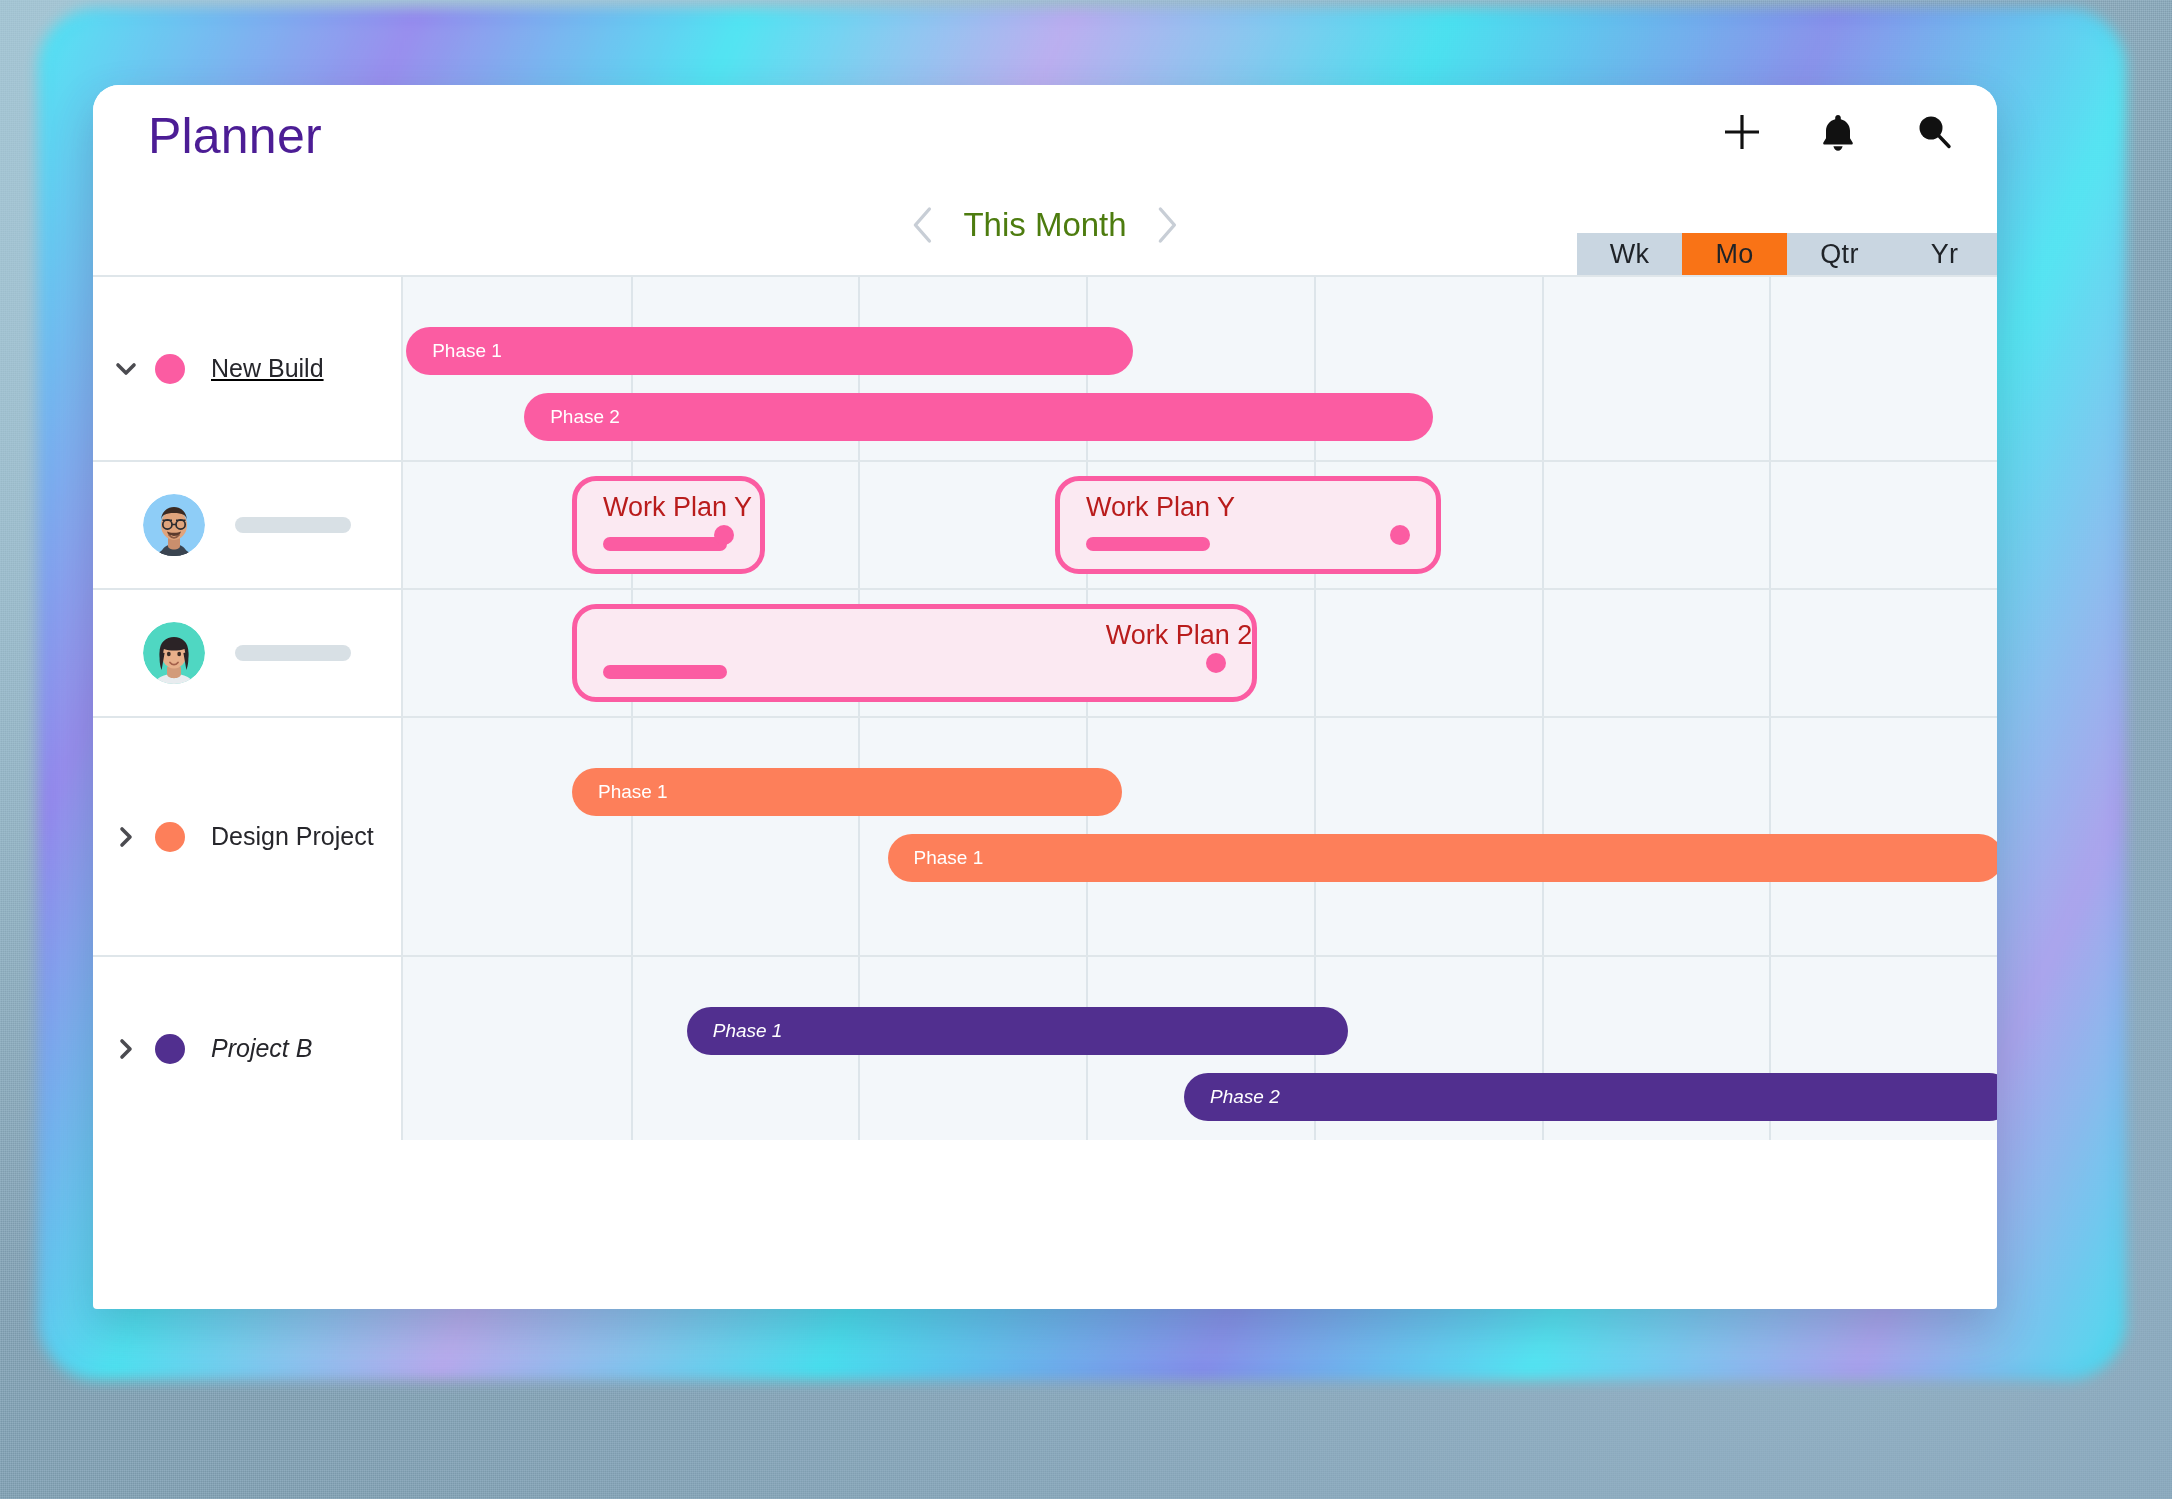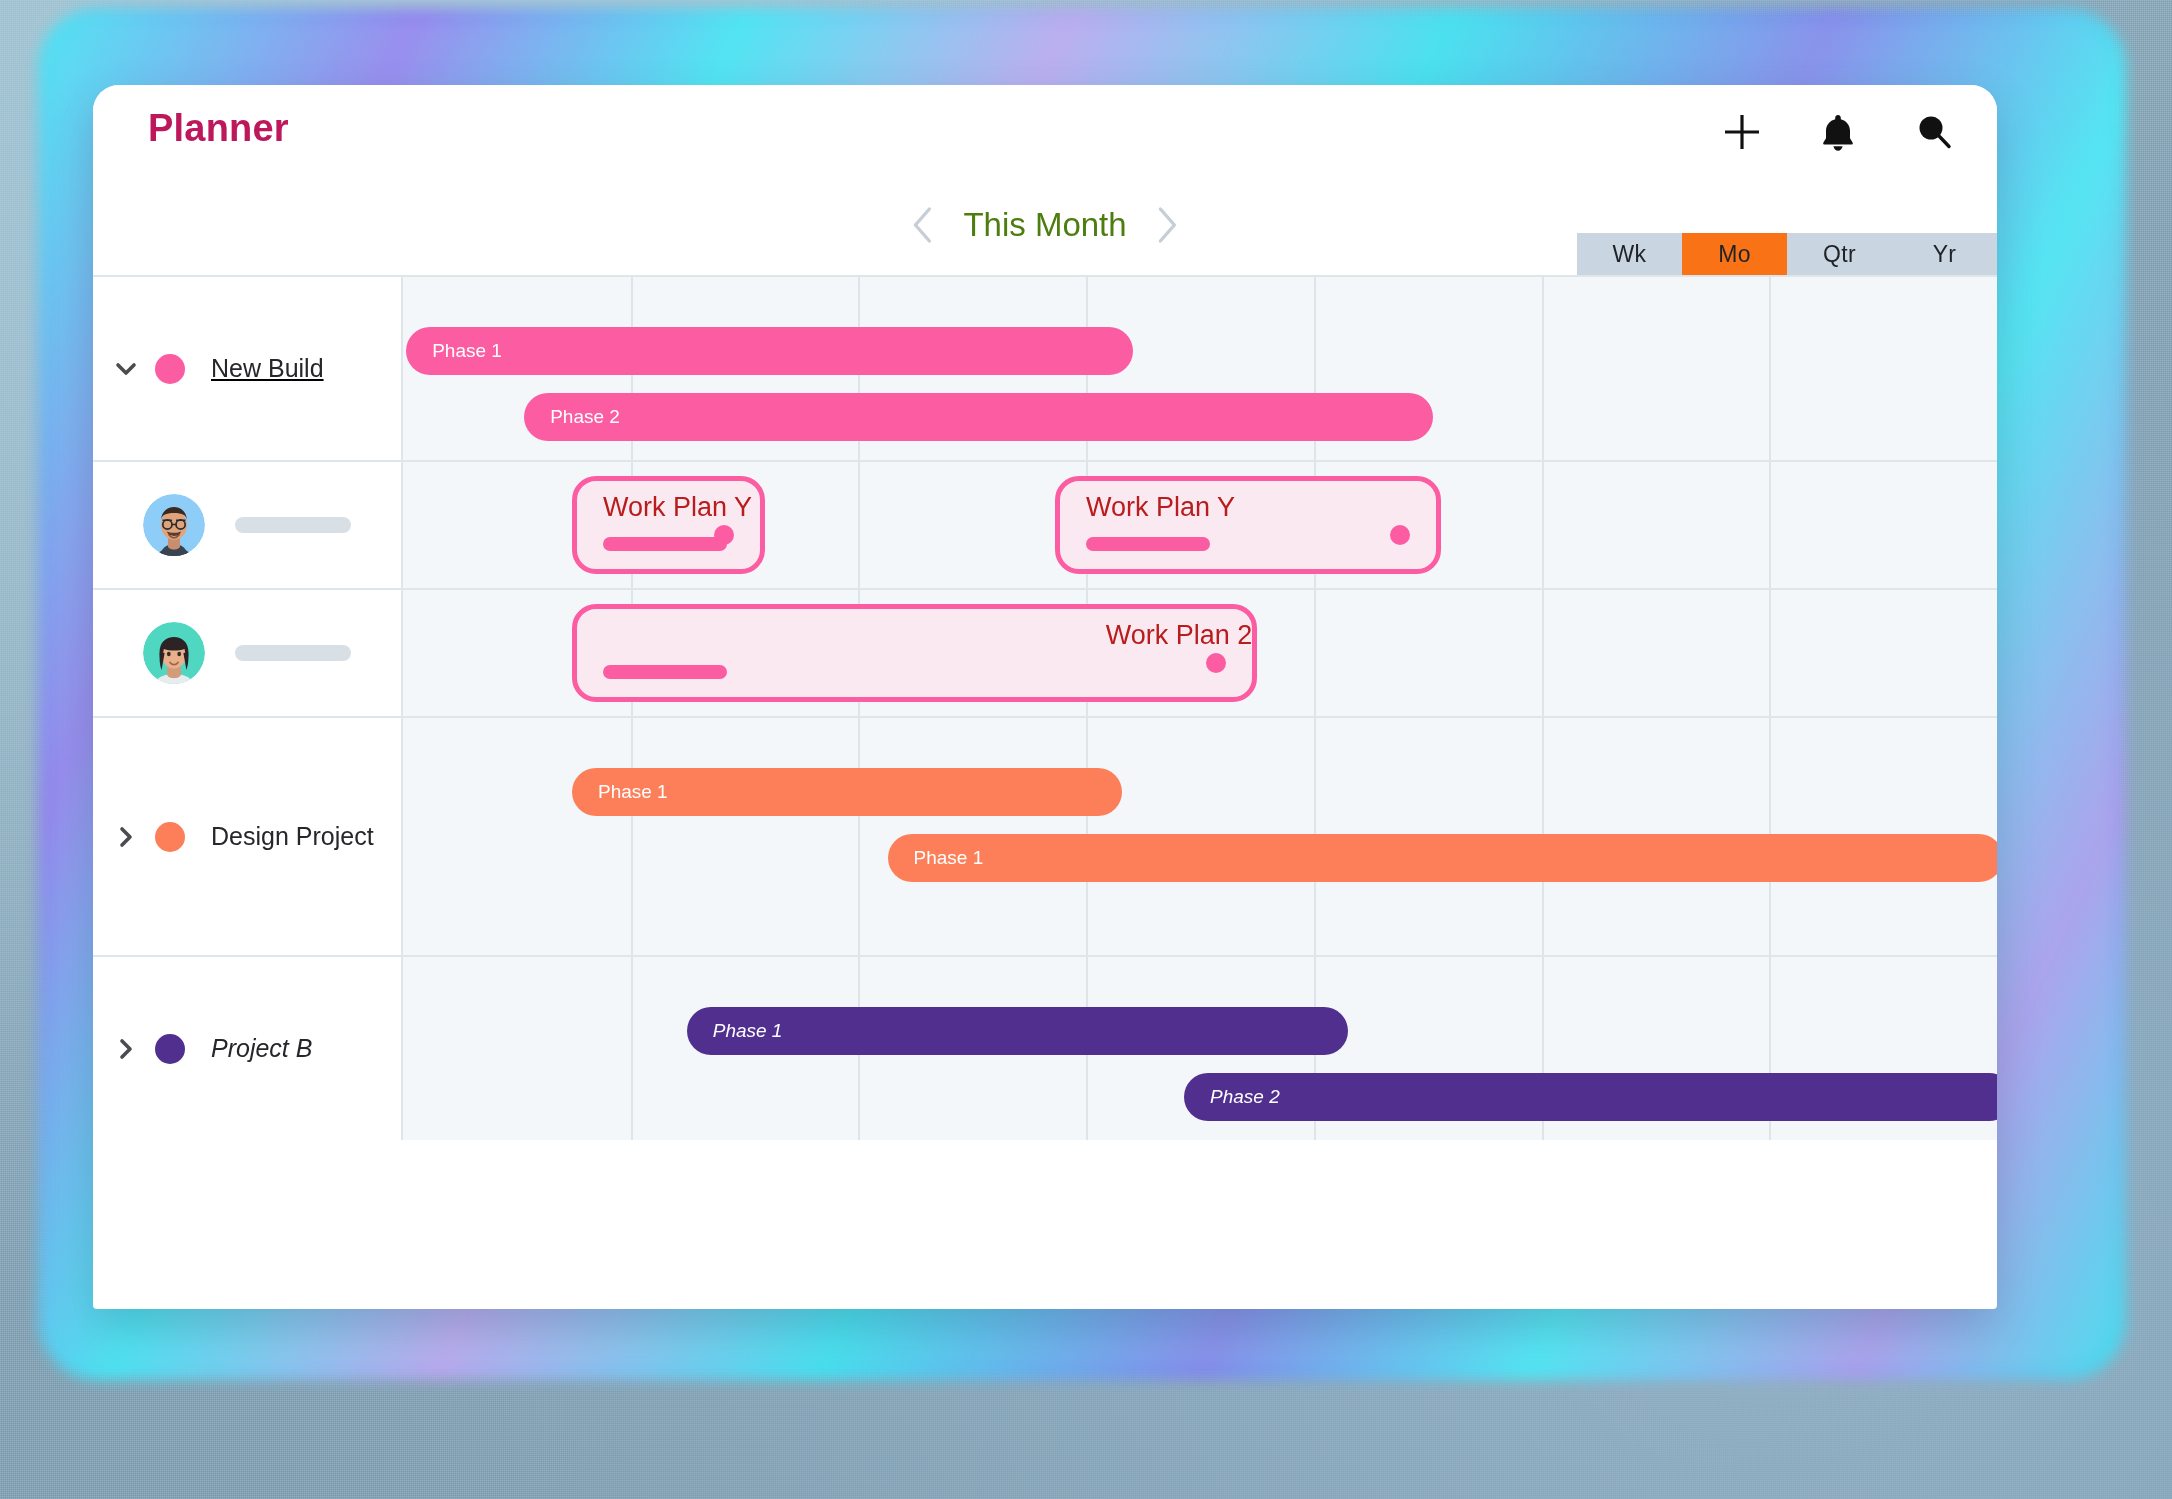--- a/index.html
+++ b/index.html
@@ -52,21 +52,21 @@
     box-shadow: 0 18px 44px rgba(40,70,95,.24);
     overflow: hidden;
   }
 
   
   .header {
     position: relative; height: 112px; background: #fff;
   }
   .app-title {
     position: absolute; left: 55px; top: 22px;
-    font-size: 38px; font-weight: 700; color: #be185d;
+    font-size: 50px; font-weight: 400; color: #4c1d95;
     letter-spacing: .2px;
   }
   .hdr-icons {
     position: absolute; right: 40px; top: 24px;
     display: flex; align-items: center; gap: 50px;
   }
   .hdr-icon {
     width: 46px; height: 46px; display: flex;
     align-items: center; justify-content: center;
     color: #111; cursor: pointer;
@@ -83,21 +83,21 @@
     font-size: 33px; color: #4d7c0f; font-weight: 400; white-space: nowrap;
   }
   .chev { width: 30px; height: 44px; cursor: pointer; }
   .chev svg { display: block; }
 
   
   .tabs {
     position: absolute; right: 0; bottom: 0;
     display: flex; height: 42px; width: 420px;
     background: #c9d6e1;
-    font-size: 23px;
+    font-size: 27px;
   }
   .tab {
     flex: 1; display: flex; align-items: center; justify-content: center;
     color: #1f2328; cursor: pointer; letter-spacing: .3px;
   }
   .tab.active { background: #f97316; }
 
   
   .body { position: relative; }
   .row {

